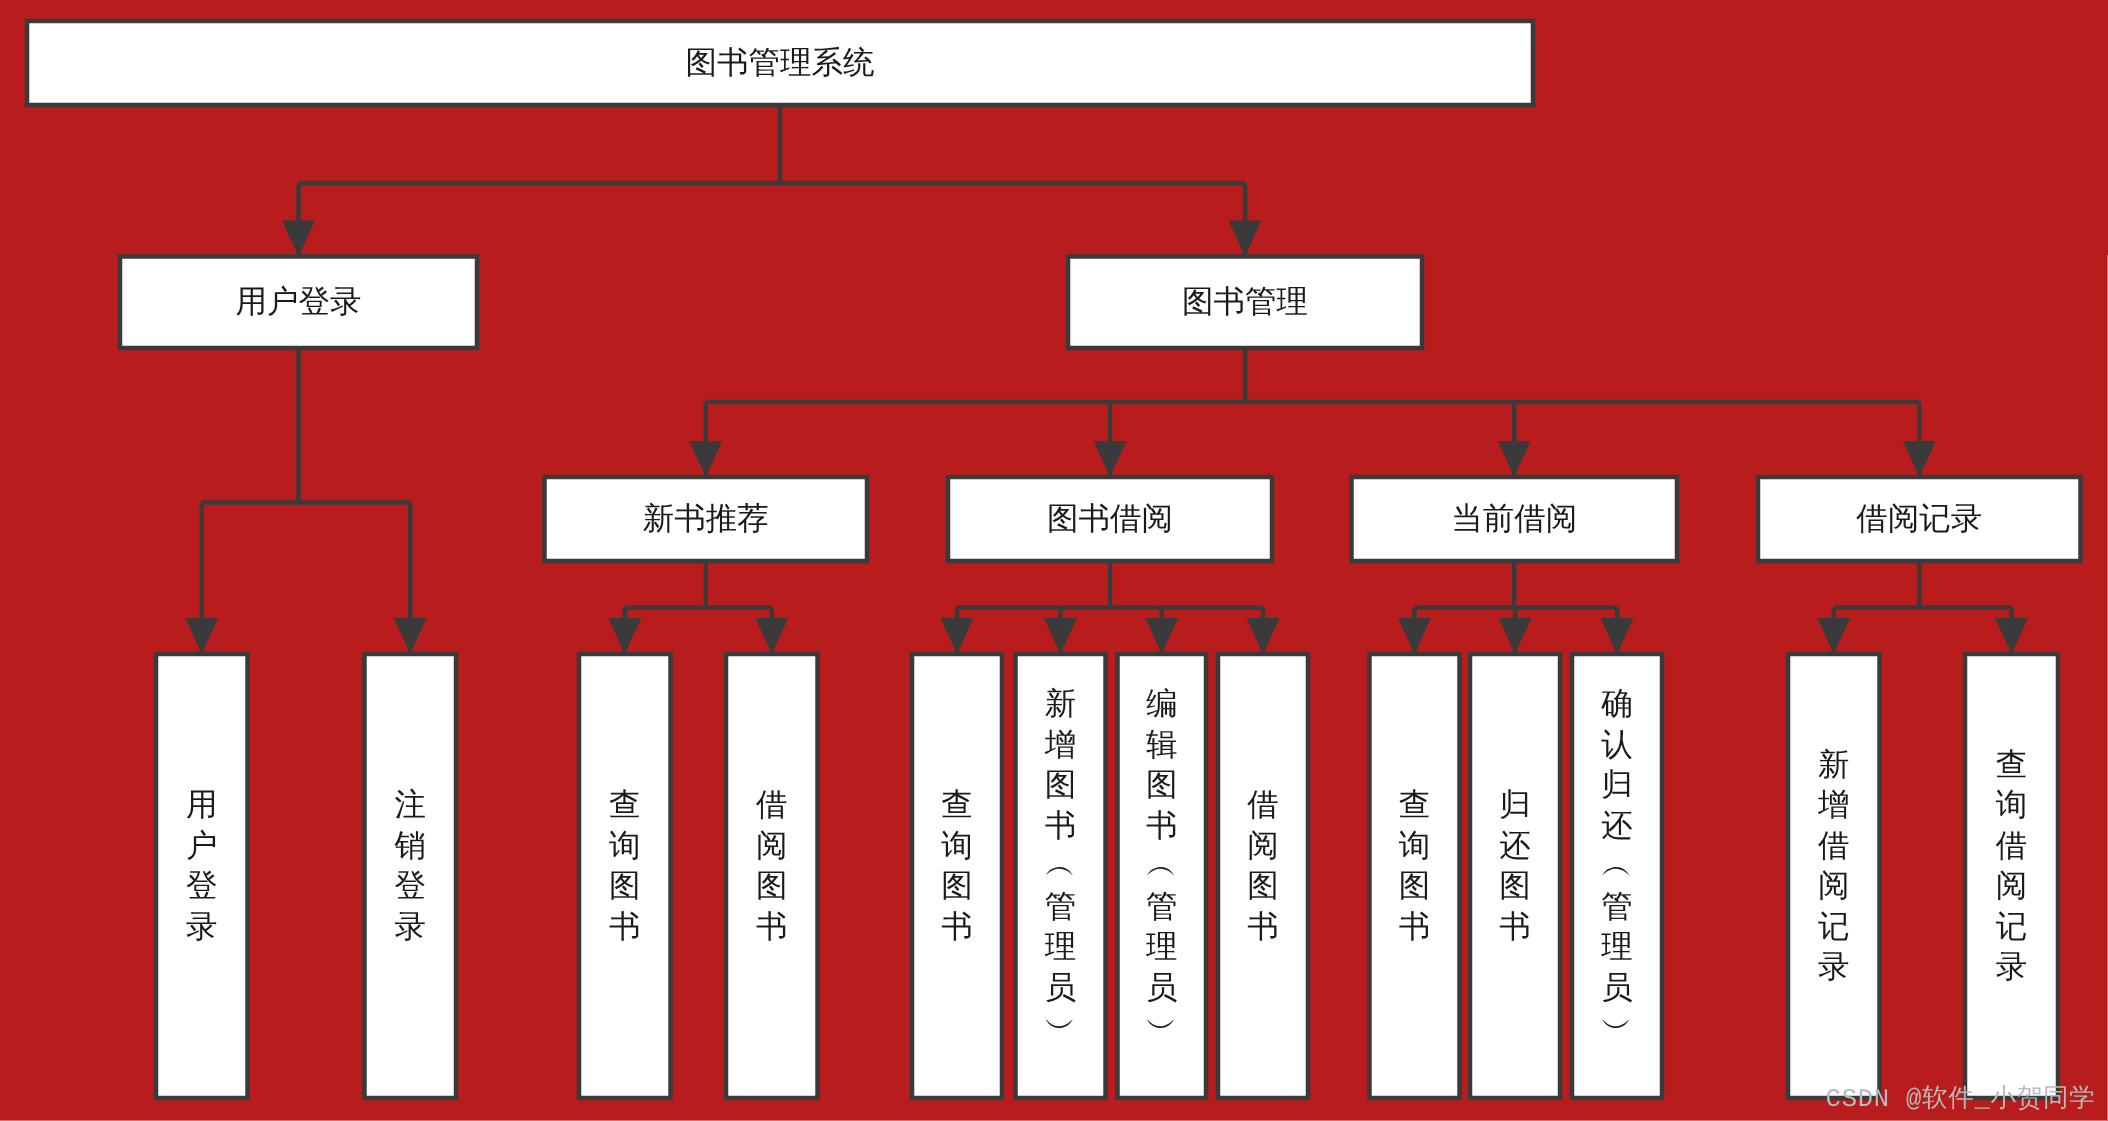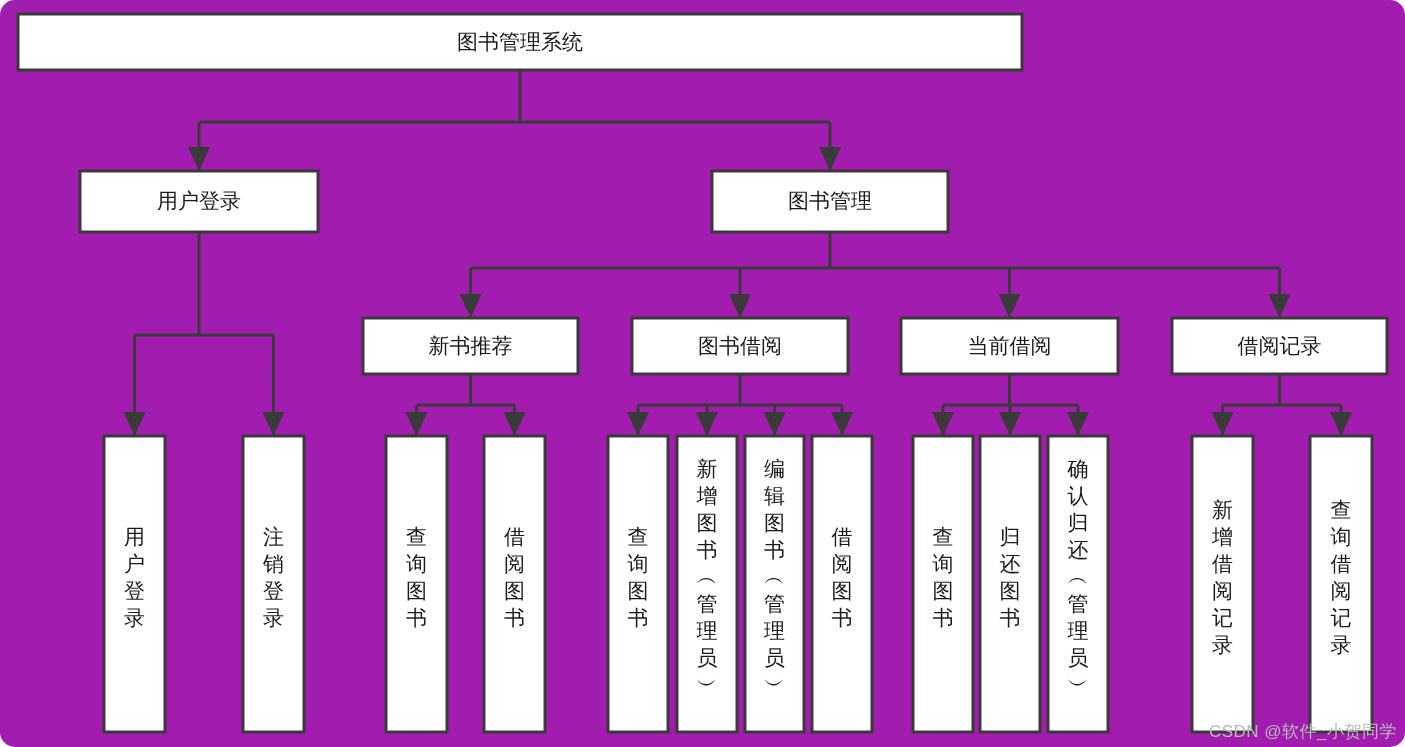--- a/index.html
+++ b/index.html
@@ -10,22 +10,21 @@
   body {
     width: 1405px;
     height: 747px;
     overflow: hidden;
     font-family: "Liberation Sans", "DejaVu Sans", sans-serif;
   }
   #diagram-root {
     position: relative;
     width: 1405px;
     height: 747px;
-    background: #a21caf;
-    border-radius: 15px;
+    background: #b91c1c;
   }
   svg#tree-svg {
     position: absolute;
     left: 0;
     top: 0;
     width: 1405px;
     height: 747px;
   }
   .node-box {
     fill: #ffffff;
@@ -51,21 +50,21 @@
   .node-label-v {
     font-family: "Liberation Sans", "DejaVu Sans", sans-serif;
     font-size: 21px;
     fill: #1a1a1a;
     text-anchor: middle;
   }
   .watermark {
     position: absolute;
     right: 8px;
     bottom: 4px;
-    font-family: Liberation Sans, sans-serif;
+    font-family: Liberation Mono, monospace;
     font-size: 17px;
     color: #b9b9b9;
     white-space: nowrap;
     letter-spacing: 0.5px;
     pointer-events: none;
   }
 </style>
 </head>
 <body>
 

